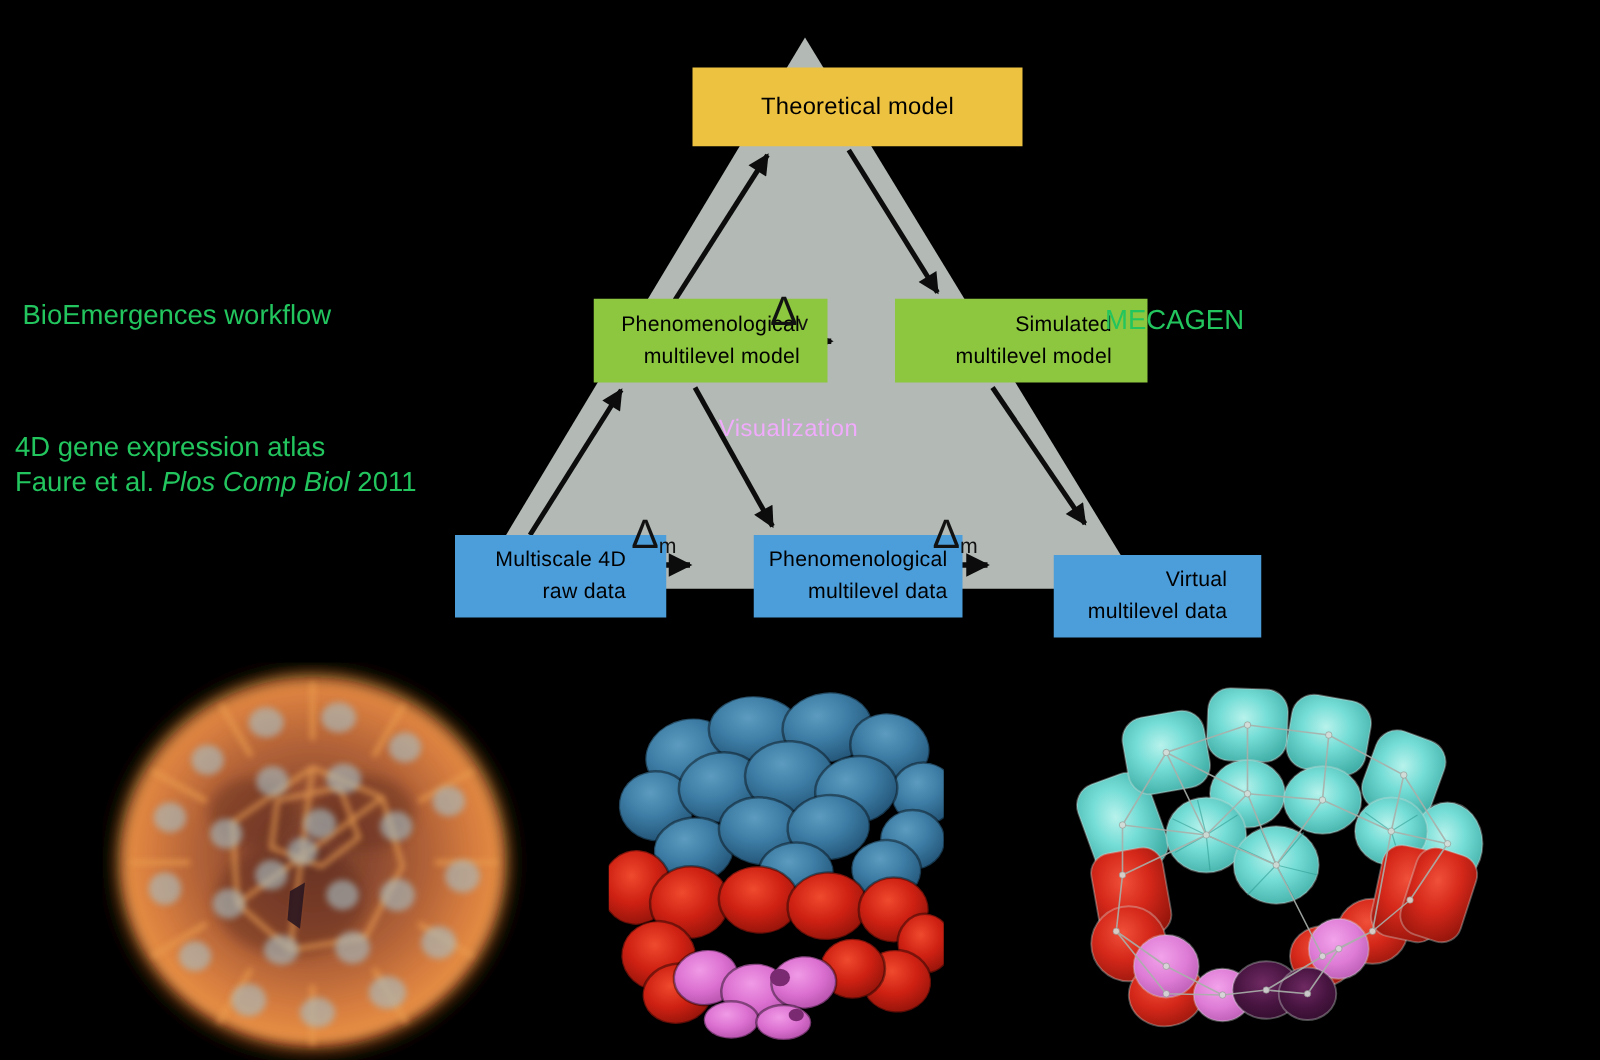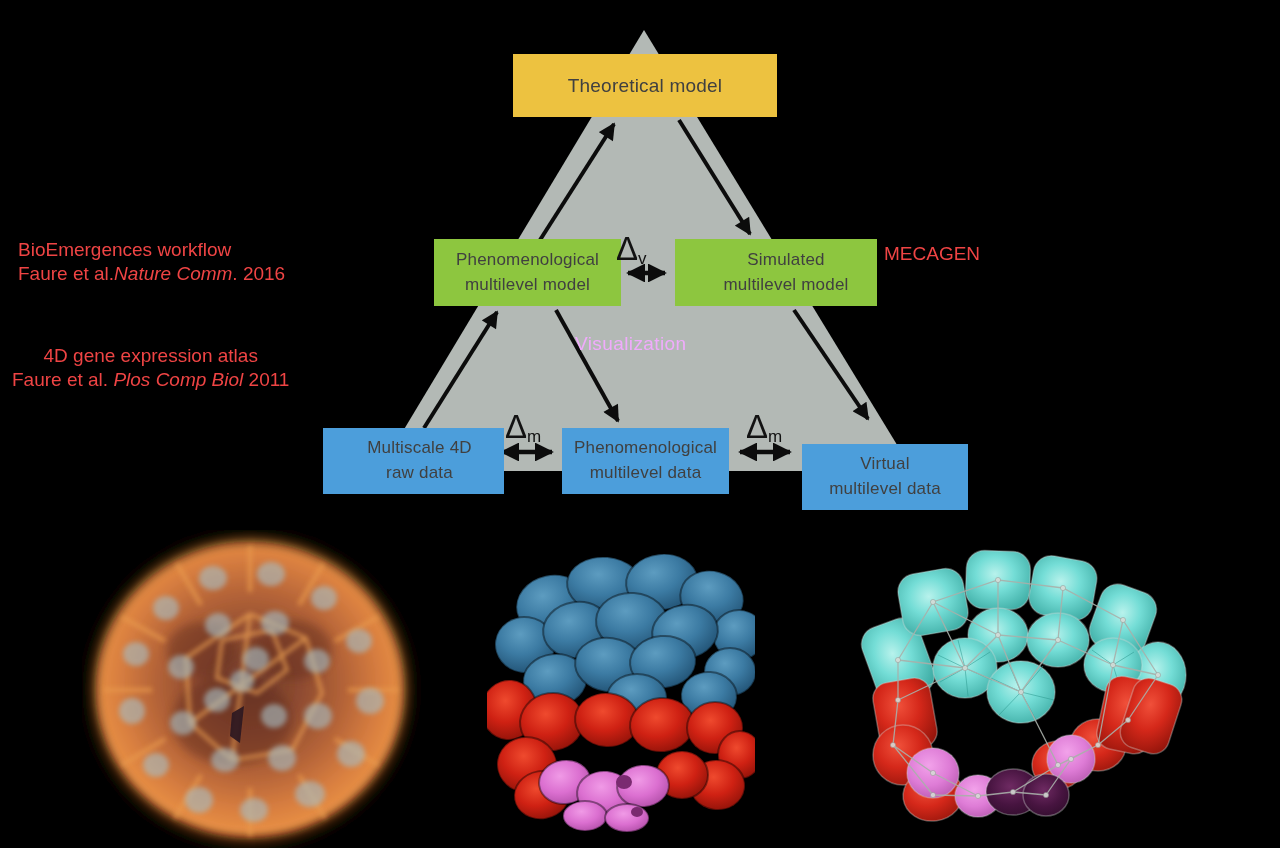--- a/index.html
+++ b/index.html
@@ -2,33 +2,33 @@
 <html><head>
 <meta charset="utf-8">
 <style>
   html,body{margin:0;padding:0;background:#000;}
   #canvas{position:relative;width:1280px;height:848px;background:#000;overflow:hidden;
           font-family:"Liberation Sans",sans-serif;}
   svg{display:block;}
   .layer{position:absolute;left:0;top:0;}
   
   .dbox{position:absolute;display:flex;align-items:center;justify-content:center;
-        text-align:center;color:#404040;font-weight:500;letter-spacing:.2px;}
+        text-align:right;color:#000000;font-weight:500;letter-spacing:.2px;margin-left:41px;}
   .dbox .lbl{white-space:pre-line;line-height:1.45;}
   .box-yellow{background:#edc240;font-size:19px;}
   .box-green{background:#8dc63f;font-size:17px;}
   .box-blue{background:#4c9edb;font-size:17px;}
   
   .delta{position:absolute;color:#121212;white-space:nowrap;}
   .delta-sym{font-size:33px;font-weight:400;line-height:1;}
   .delta-sub{font-size:17px;font-weight:500;}
   
   .viz-label{position:absolute;color:#f0abfc;font-size:19px;letter-spacing:.4px;}
   
-  .ann{position:absolute;color:#ef4444;font-size:19px;line-height:1.27;}
+  .ann{position:absolute;color:#22c55e;font-size:22px;line-height:1.27;}
   .ann em{font-style:italic;}
   .figure{position:absolute;}
 </style>
 </head>
 <body>
 
 <div id="canvas">
 
   <svg class="layer" width="1280" height="848" viewBox="0 0 1280 848">
     <defs>
@@ -53,21 +53,21 @@
     <span class="lbl">Theoretical model</span>
   </div>
   <div class="dbox box-green" style="left:434px;top:239px;width:187px;height:67px;">
     <span class="lbl">Phenomenological
 multilevel model</span>
   </div>
   <div class="dbox box-green" style="left:675px;top:239px;width:182px;height:67px;padding-left:20px;">
     <span class="lbl">Simulated
 multilevel model</span>
   </div>
-  <div class="dbox box-blue" style="left:323px;top:428px;width:169px;height:66px;padding-left:12px;">
+  <div class="dbox box-blue" style="left:323px;top:428px;width:169px;height:66px;">
     <span class="lbl">Multiscale 4D
 raw data</span>
   </div>
   <div class="dbox box-blue" style="left:562px;top:428px;width:167px;height:66px;">
     <span class="lbl">Phenomenological
 multilevel data</span>
   </div>
   <div class="dbox box-blue" style="left:802px;top:444px;width:166px;height:66px;">
     <span class="lbl">Virtual
 multilevel data</span>
@@ -80,23 +80,22 @@
     <span class="delta-sym">Δ</span><sub class="delta-sub">m</sub>
   </div>
   <div class="delta" style="left:746px;top:410px;">
     <span class="delta-sym">Δ</span><sub class="delta-sub">m</sub>
   </div>
 
   <div class="viz-label" style="left:575px;top:333px;">Visualization</div>
 
   <div class="ann" style="left:18px;top:238px;">
     <div>BioEmergences workflow</div>
-    <div><span>Faure et al.</span><em>Nature Comm</em><span>. 2016</span></div>
-  </div>
-  <div class="ann" style="left:12px;top:344px;text-align:center;">
+  </div>
+  <div class="ann" style="left:12px;top:344px;">
     <div>4D gene expression atlas</div>
     <div><span>Faure et al. </span><em>Plos Comp Biol</em><span> 2011</span></div>
   </div>
   <div class="ann" style="left:884px;top:242px;">
     <div>MECAGEN</div>
   </div>
 
   <svg class="figure" style="left:82px;top:530px;" width="340" height="318" viewBox="0 0 340 318">
     <defs>
       <radialGradient id="gBody" cx="50%" cy="48%" r="54%">

